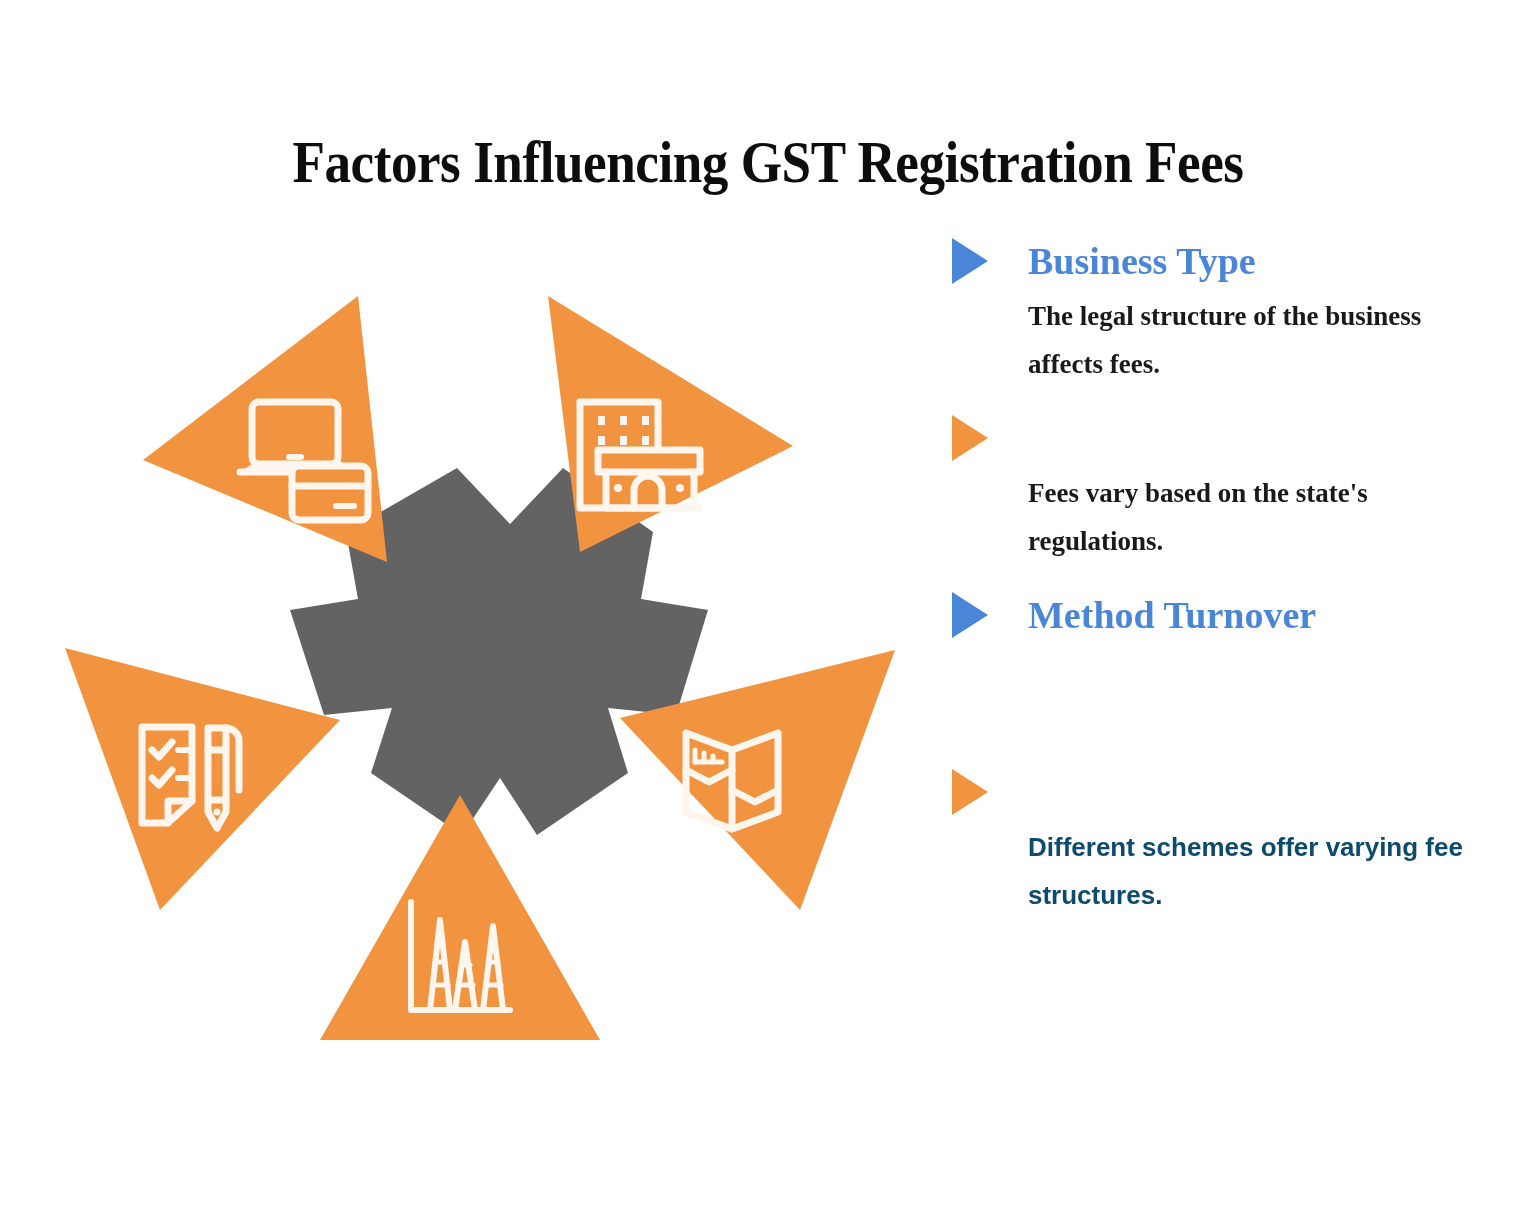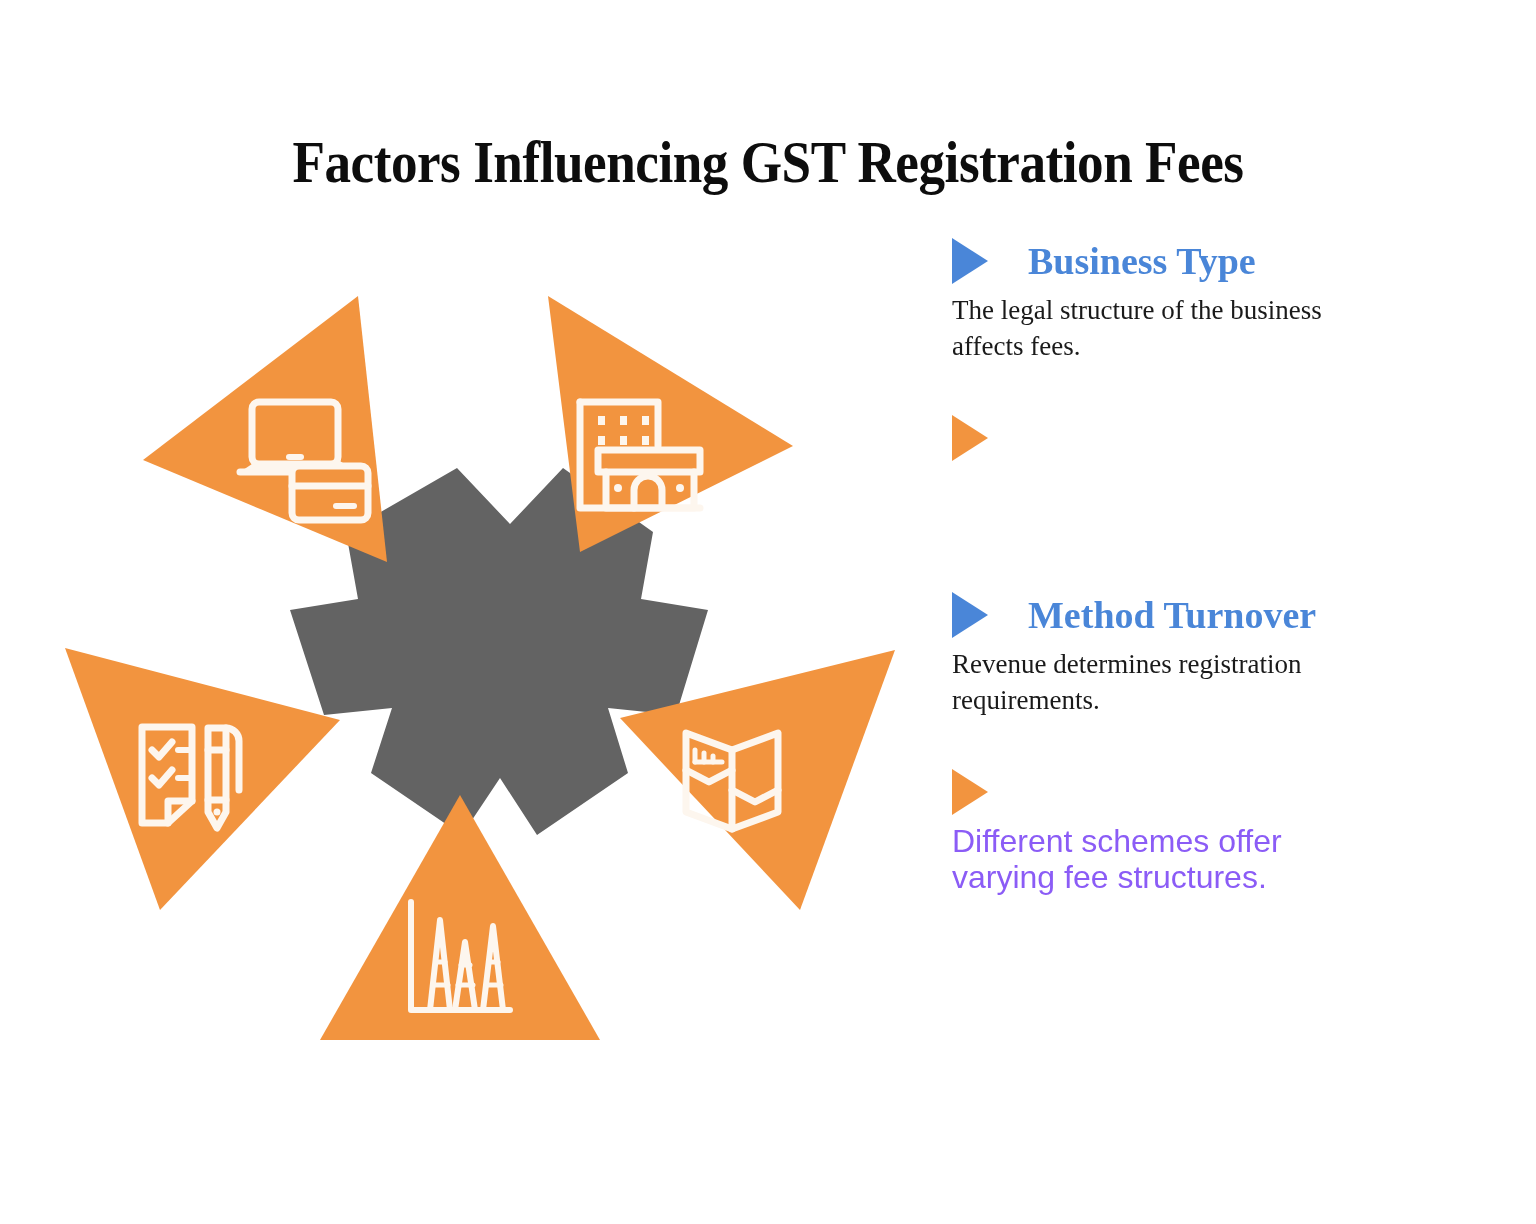--- a/index.html
+++ b/index.html
@@ -72,31 +72,33 @@
     margin-left: 40px;
     font-family: "Liberation Serif", serif;
     font-weight: bold;
     font-size: 38px;
     line-height: 46px;
     color: #4a86d8;
     white-space: nowrap;
   }
   .factor-item.accent-orange .factor-title { color: #f2943f; }
   .factor-desc {
+    margin-left: 76px;
     margin-top: 8px;
     width: 440px;
     font-family: "Liberation Serif", serif;
     font-size: 27px;
-    line-height: 36px;
+    line-height: 48px;
     color: #1a1a1a;
+    font-weight: bold;
   }
   .factor-item.sans-body .factor-desc {
     font-family: "Liberation Sans", sans-serif;
-    color: #8b5cf6;
-    font-size: 32px;
+    color: #0c4a6e;
+    font-size: 26px;
   }
 </style>
 </head>
 <body>
 
 <h1 id="page-title">Factors Influencing GST Registration Fees</h1>
 
 <div id="diagram">
   <svg viewBox="0 0 880 840" xmlns="http://www.w3.org/2000/svg">
 
@@ -201,28 +203,28 @@
       <span class="arrow-marker"></span>
       <span class="factor-title">Business Type</span>
     </div>
     <div class="factor-desc">The legal structure of the business affects fees.</div>
   </div>
 
   <div class="factor-item accent-orange">
     <div class="factor-head">
       <span class="arrow-marker"></span>
     </div>
+    <div class="factor-desc">Fees vary based on the state's regulations.</div>
   </div>
 
   <div class="factor-item">
     <div class="factor-head">
       <span class="arrow-marker"></span>
       <span class="factor-title">Method Turnover</span>
     </div>
-    <div class="factor-desc">Revenue determines registration requirements.</div>
   </div>
 
   <div class="factor-item accent-orange sans-body">
     <div class="factor-head">
       <span class="arrow-marker"></span>
     </div>
     <div class="factor-desc">Different schemes offer varying fee structures.</div>
   </div>
 
   <div class="factor-item">

